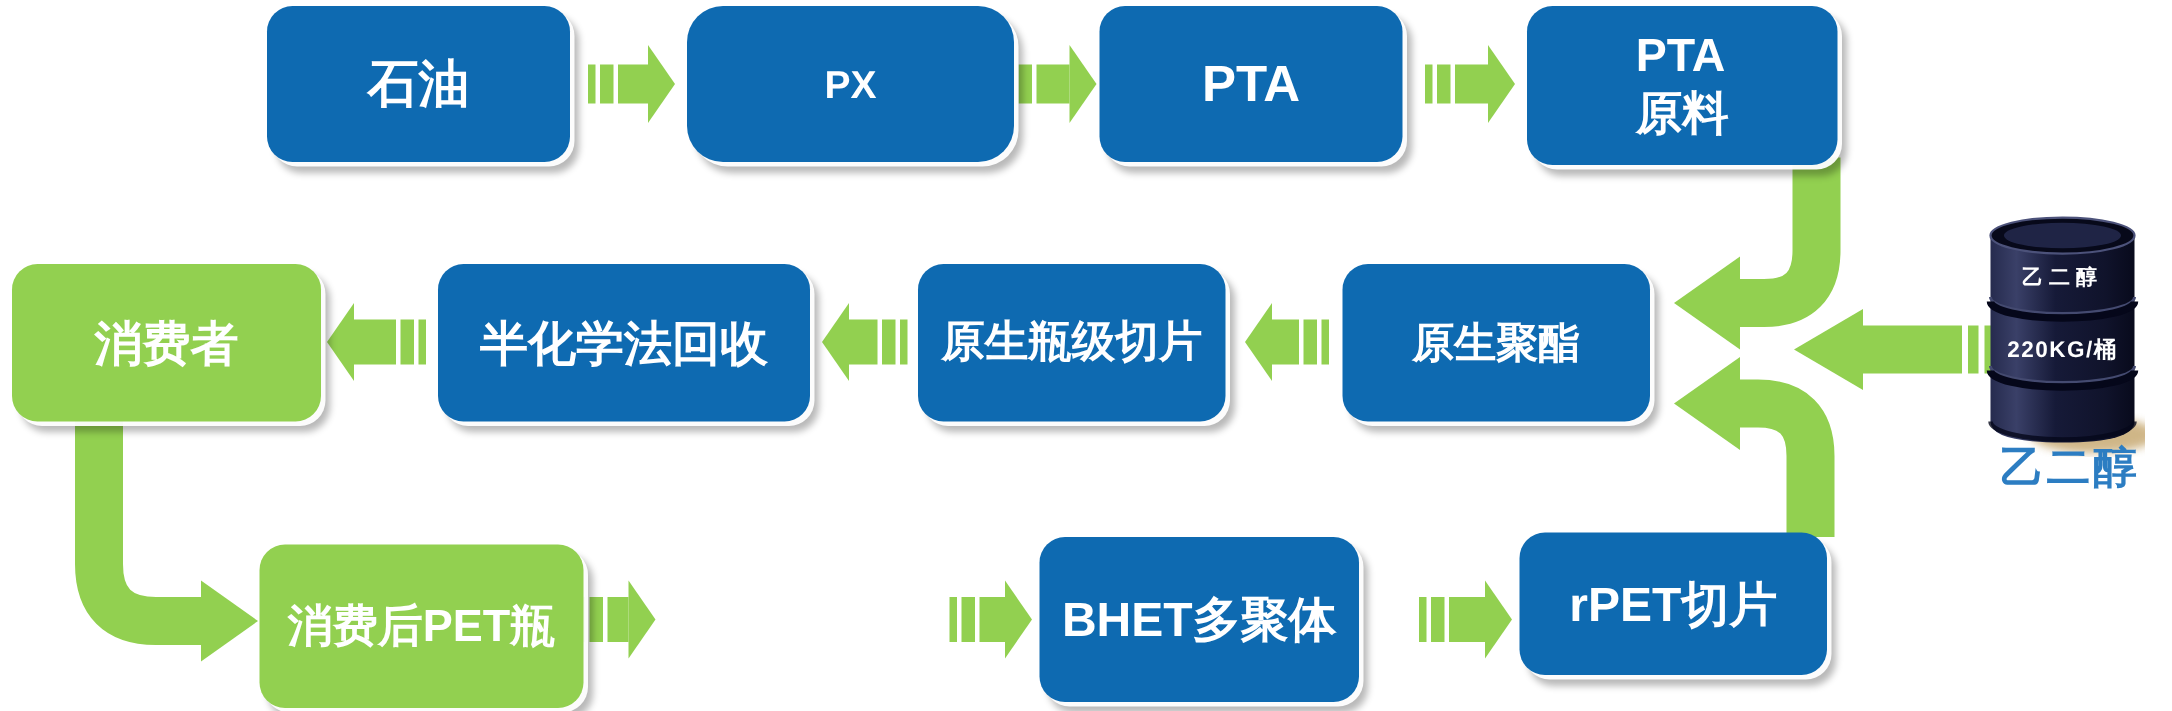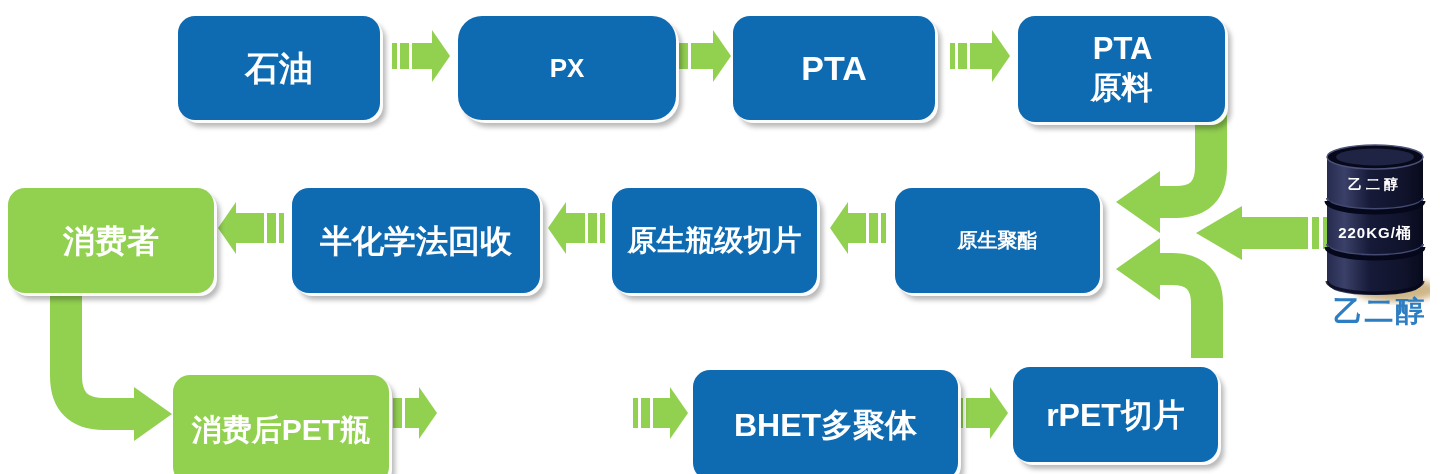--- a/index.html
+++ b/index.html
@@ -5,24 +5,23 @@
   html,body{margin:0;padding:0;background:#ffffff;}
   .canvas{
     position:relative;width:1448px;height:474px;background:#ffffff;overflow:hidden;
     font-family:"Liberation Sans","DejaVu Sans",sans-serif;
   }
   .arrow-layer{position:absolute;left:0;top:0;z-index:1;}
   .arr{fill:#92d050;}
   .elbow{stroke:#92d050;stroke-width:32;fill:none;}
   .node{
     position:absolute;z-index:2;display:flex;align-items:center;justify-content:center;
-    color:#ffffff;font-weight:bold;text-align:right;white-space:pre-line;line-height:1.25;
+    color:#ffffff;font-weight:bold;text-align:left;white-space:pre-line;line-height:1.25;
     border-radius:17px;
     box-shadow:3px 3px 0 rgba(255,255,255,.95), 6px 7px 5px rgba(0,0,0,.28);
-    margin-top:12px;
   }
   .blue{background:#0e6ab1;}
   .green{background:#92d050;}
   .barrel-wrap{position:absolute;left:1320px;top:140px;z-index:3;}
   .barrel-caption{
     position:absolute;left:1322px;top:292px;width:116px;z-index:4;
     font-size:29px;font-weight:bold;color:#2c7dc2;text-align:center;letter-spacing:2px;
   }
 </style>
 </head>
@@ -114,24 +113,24 @@
 
   <div class="node blue" style="left:178px;top:4px;width:202px;height:104px;font-size:34px;">石油</div>
   <div class="node blue" style="left:458px;top:4px;width:218px;height:104px;font-size:26px;border-radius:24px;">PX</div>
   <div class="node blue" style="left:733px;top:4px;width:202px;height:104px;font-size:34px;">PTA</div>
   <div class="node blue" style="left:1018px;top:4px;width:207px;height:106px;font-size:31px;">PTA
 原料</div>
 
   <div class="node green" style="left:8px;top:176px;width:206px;height:105px;font-size:32px;">消费者</div>
   <div class="node blue" style="left:292px;top:176px;width:248px;height:105px;font-size:32px;">半化学法回收</div>
   <div class="node blue" style="left:612px;top:176px;width:205px;height:105px;font-size:29px;">原生瓶级切片</div>
-  <div class="node blue" style="left:895px;top:176px;width:205px;height:105px;font-size:20px;">原生聚酯</div>
+  <div class="node blue" style="left:895px;top:176px;width:205px;height:105px;font-size:28px;">原生聚酯</div>
 
   <div class="node green" style="left:173px;top:363px;width:216px;height:109px;font-size:30px;">消费后PET瓶</div>
-  <div class="node blue" style="left:693px;top:358px;width:265px;height:110px;font-size:32px;">BHET多聚体</div>
+  <div class="node blue" style="left:693px;top:358px;width:213px;height:110px;font-size:32px;">BHET多聚体</div>
   <div class="node blue" style="left:1013px;top:355px;width:205px;height:95px;font-size:32px;">rPET切片</div>
 
   <svg class="barrel-wrap" width="110" height="168" viewBox="0 0 110 168">
     <defs>
       <linearGradient id="drumGrad" x1="0" y1="0" x2="1" y2="0">
         <stop offset="0" stop-color="#262b4e"></stop>
         <stop offset="0.18" stop-color="#3a4068"></stop>
         <stop offset="0.45" stop-color="#161a38"></stop>
         <stop offset="0.8" stop-color="#10132b"></stop>
         <stop offset="1" stop-color="#080a1c"></stop>

